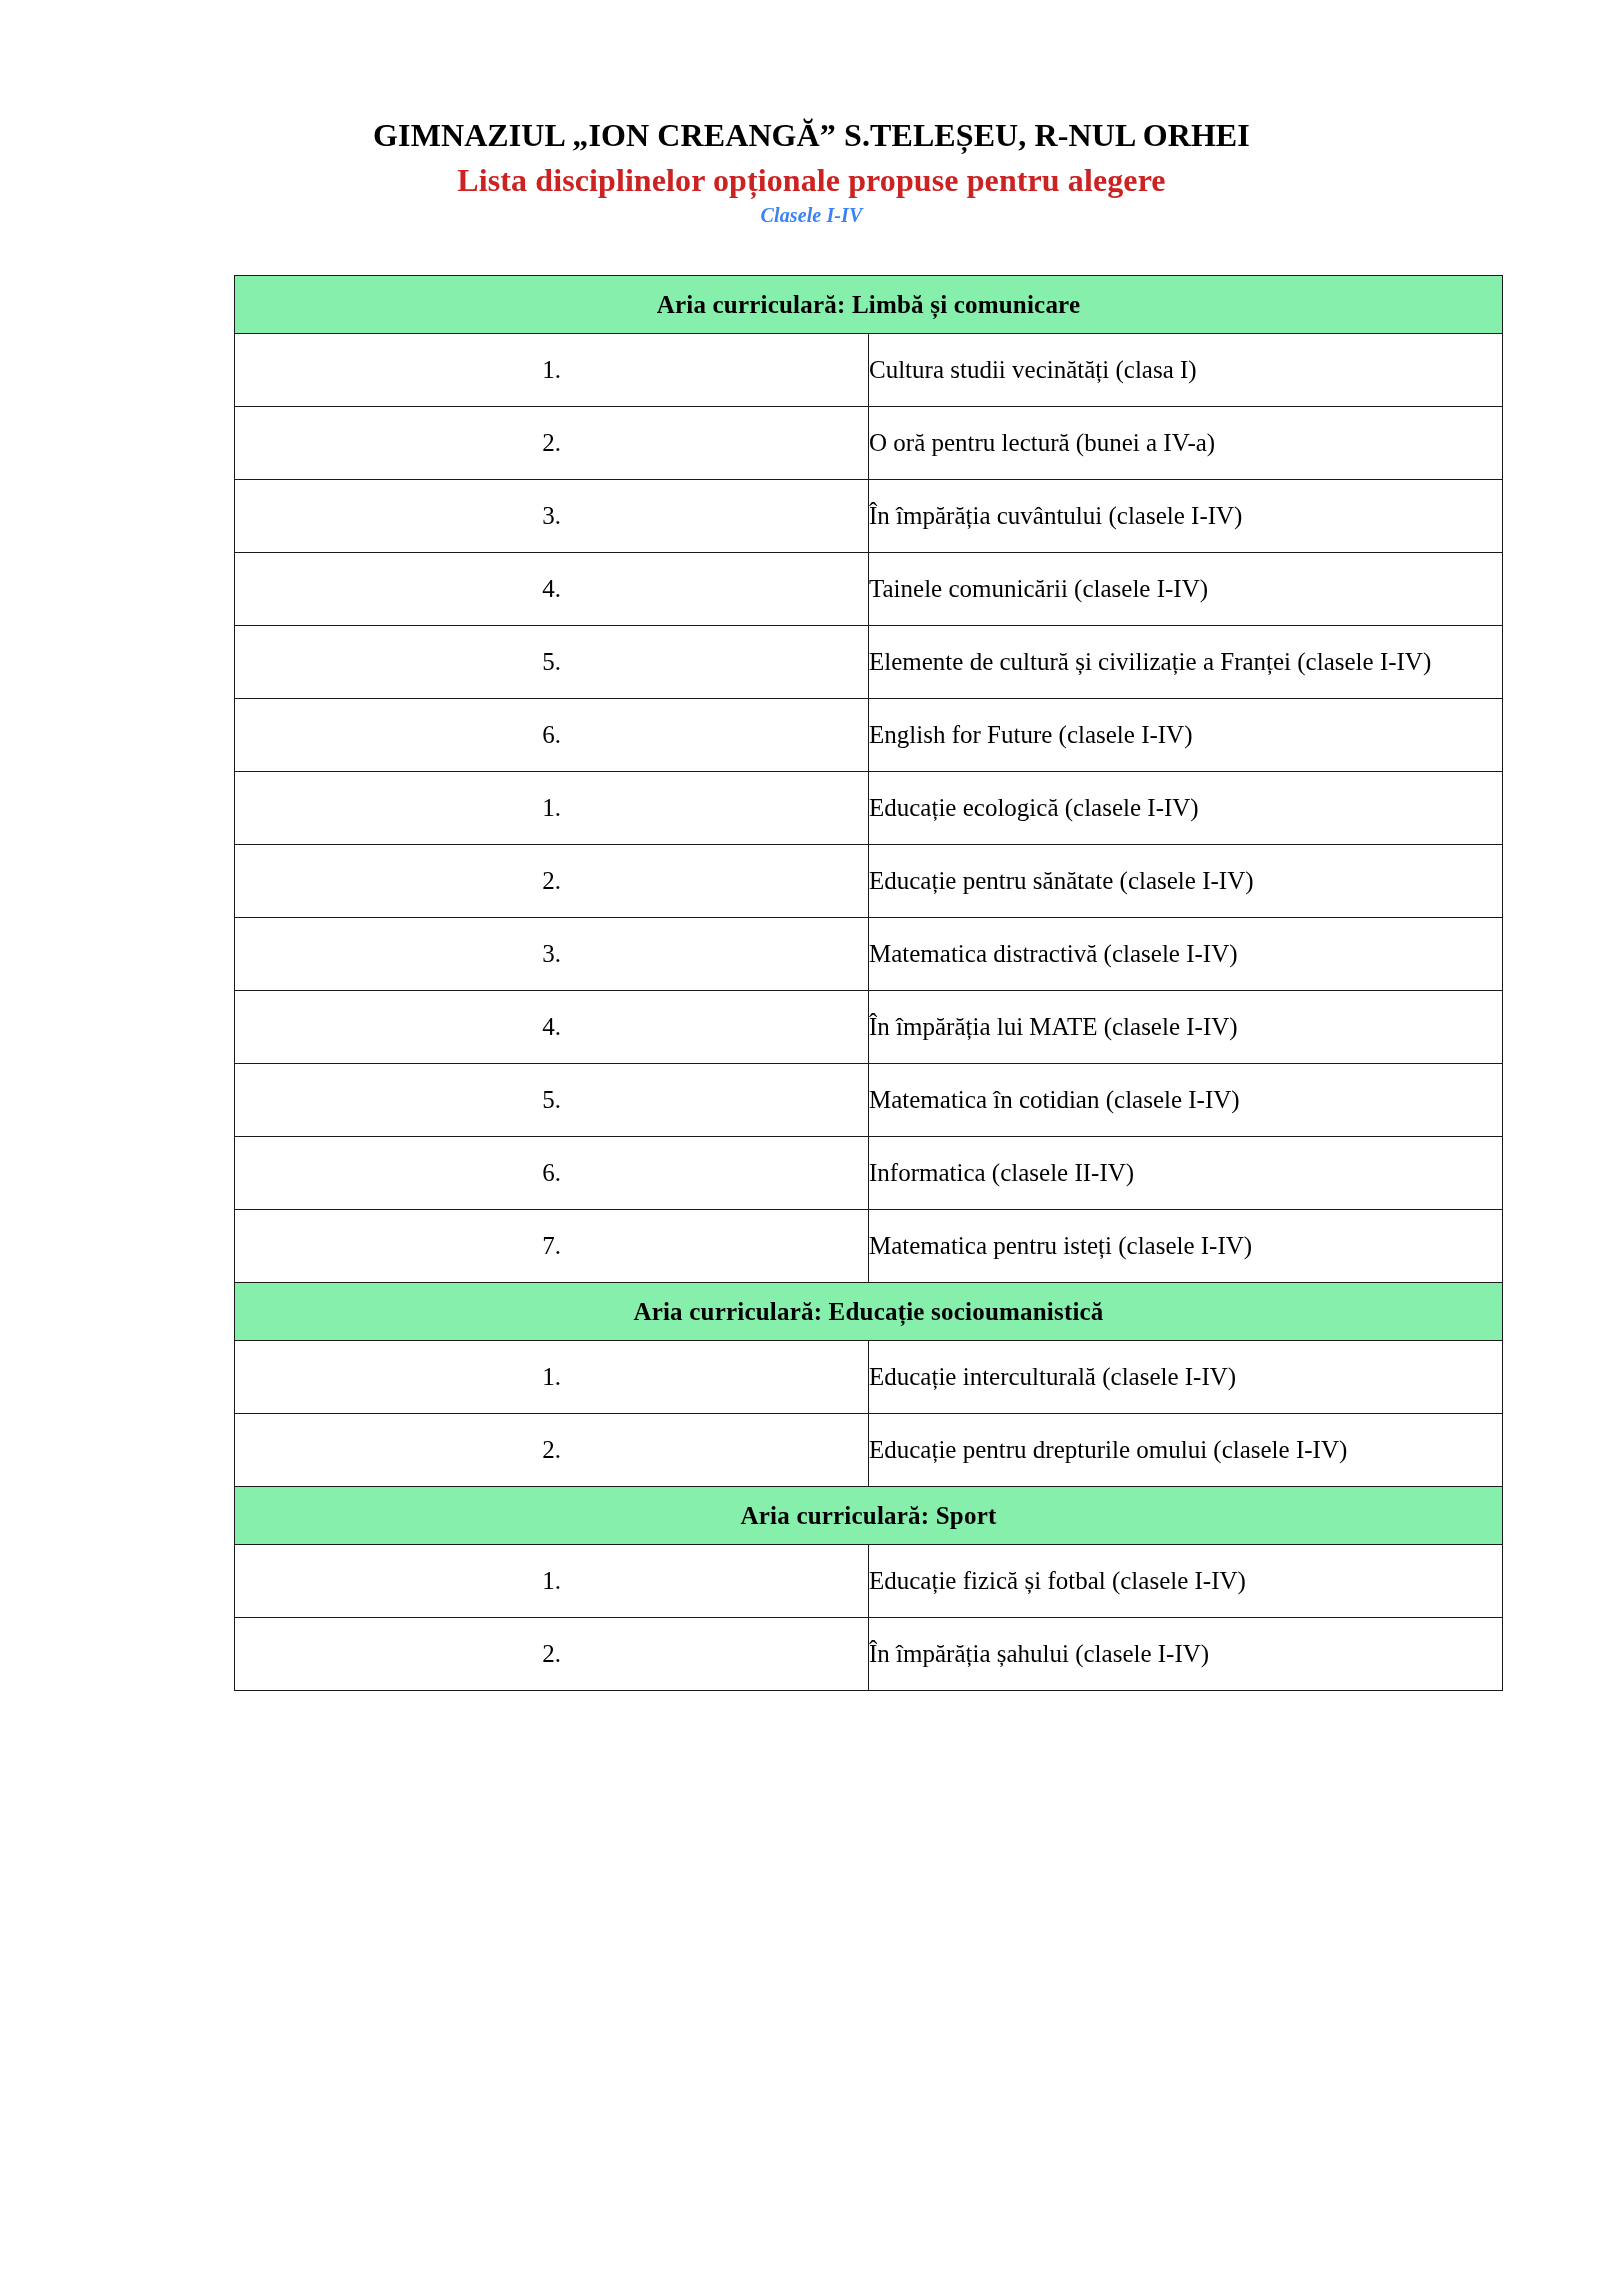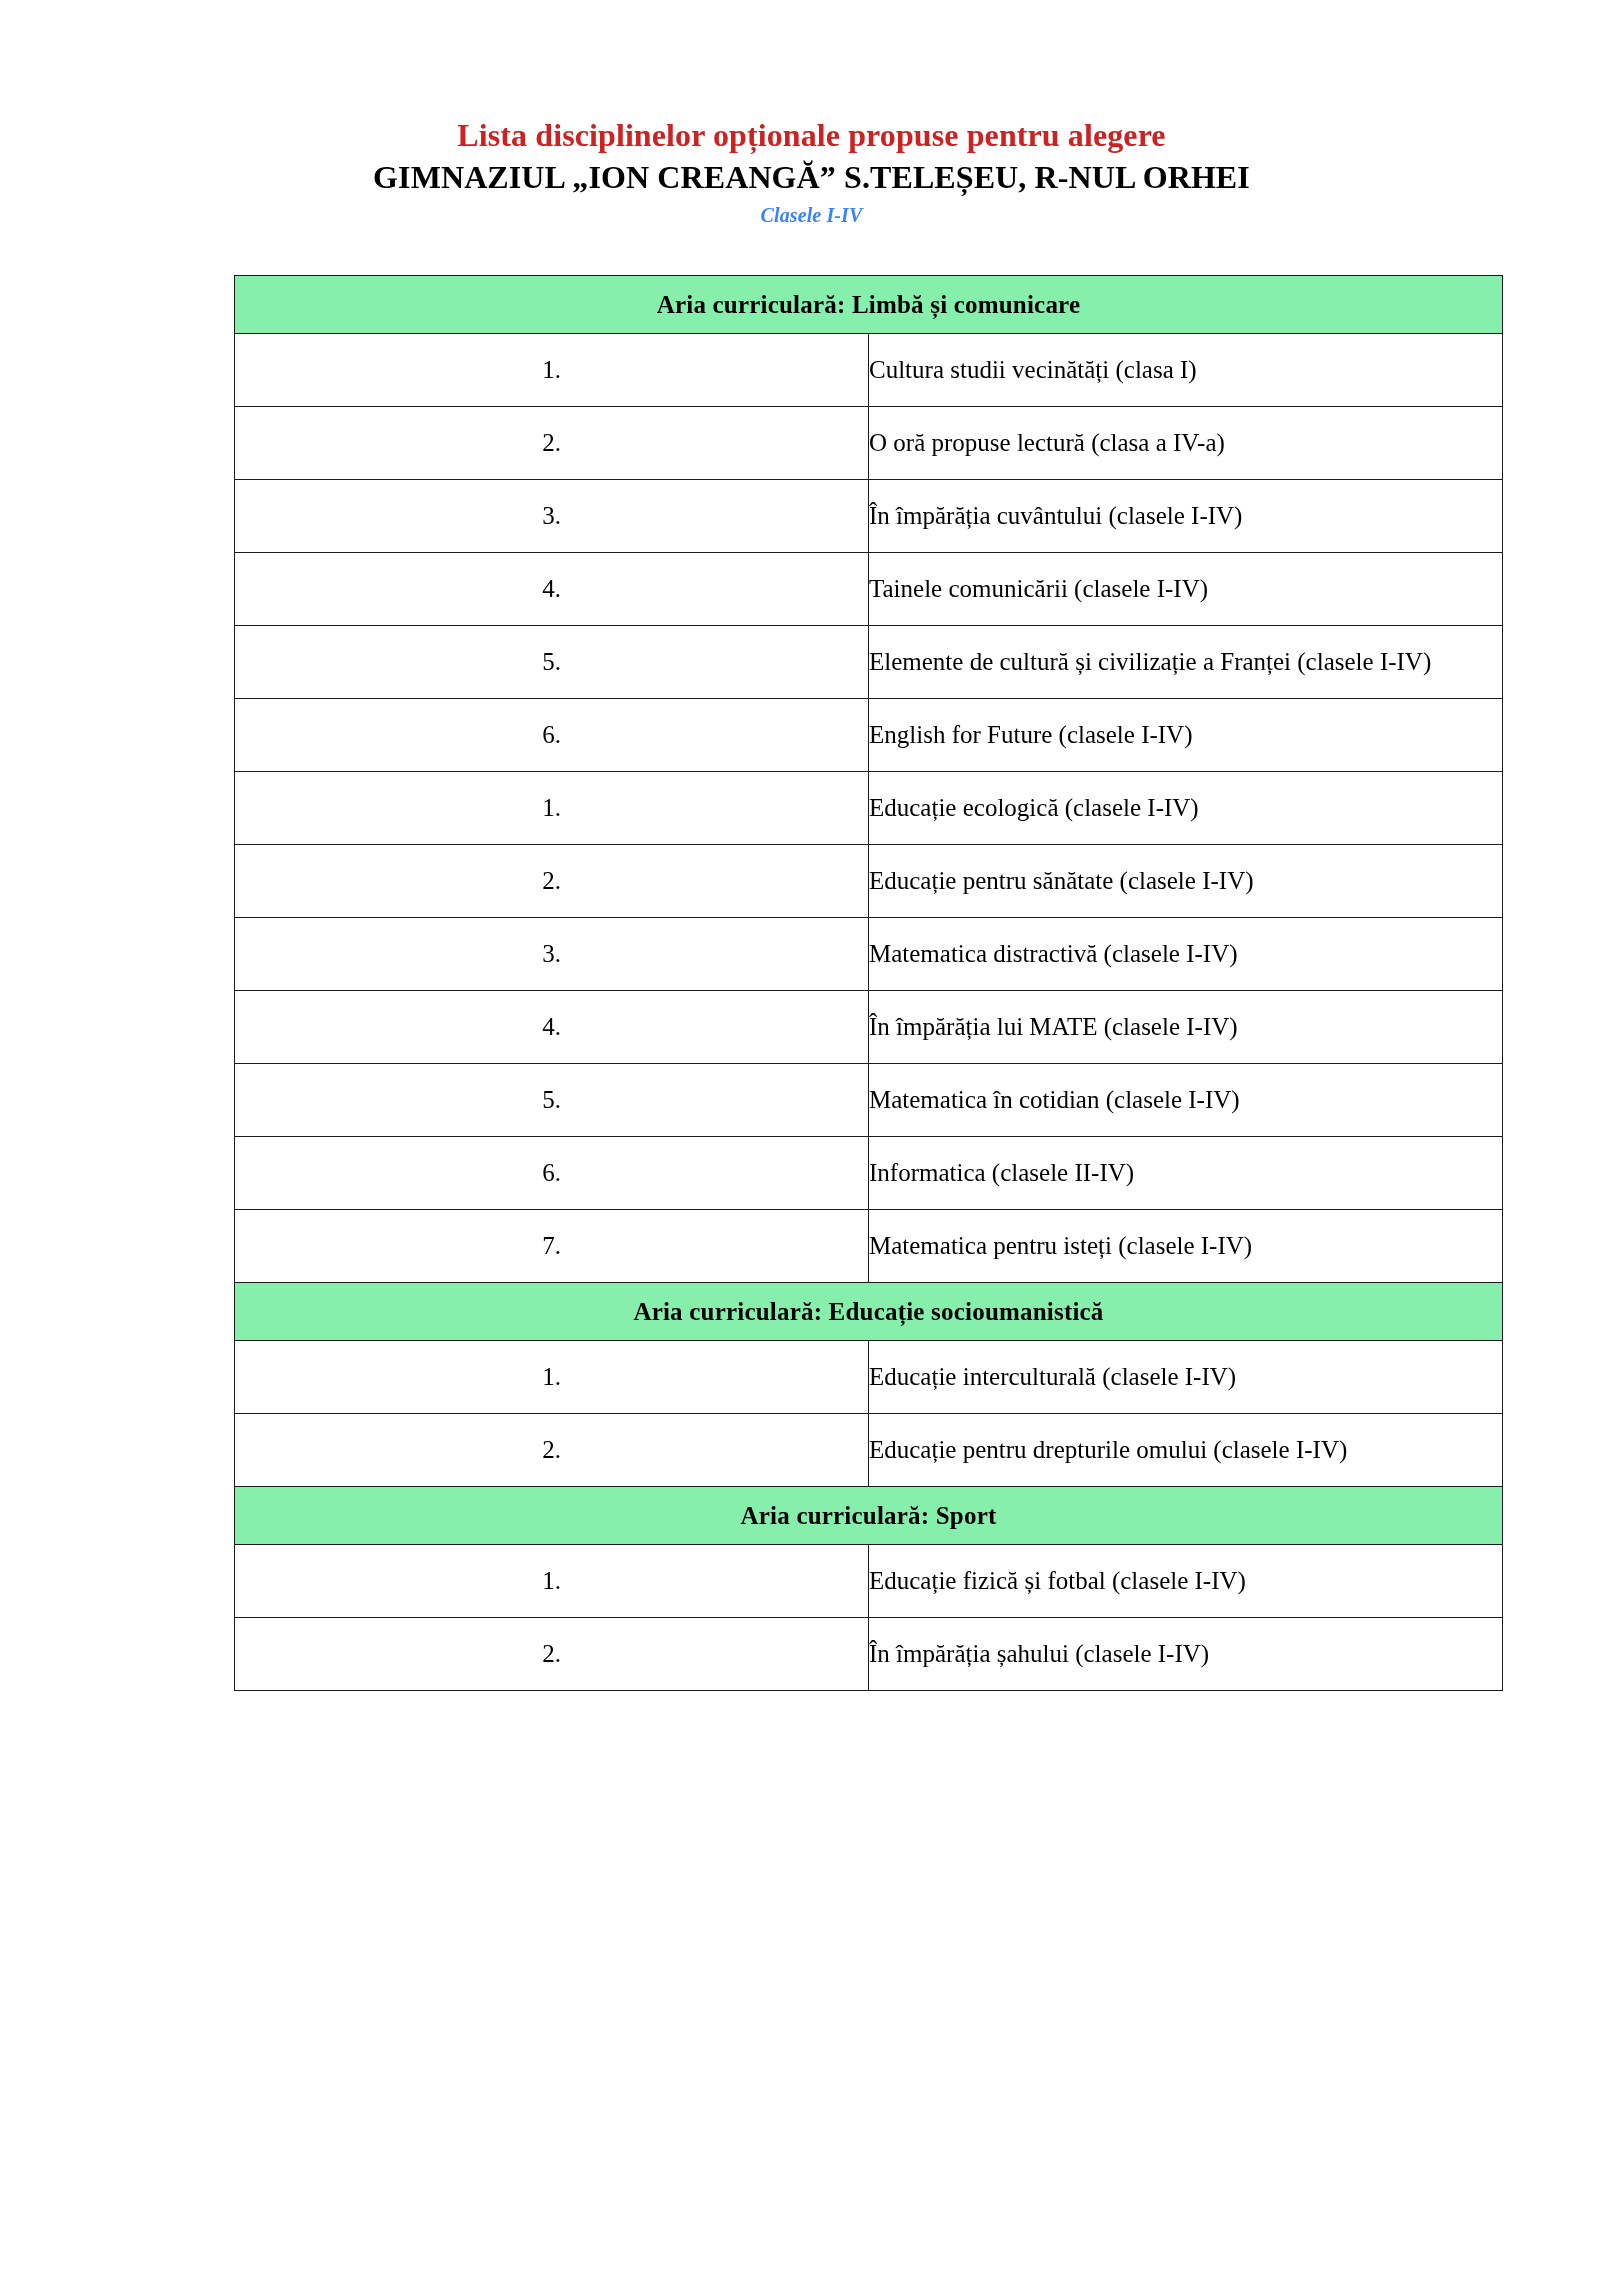--- a/index.html
+++ b/index.html
@@ -99,38 +99,38 @@
     padding-left: 18px;
     white-space: nowrap;
   }
 </style>
 </head>
 <body>
 
 <div class="page">
 
   <div class="heading">
+    <div class="line title-school">GIMNAZIUL „ION CREANGĂ” S.TELEȘEU, R-NUL ORHEI</div>
     <div class="line title-list">Lista disciplinelor opționale propuse pentru alegere</div>
-    <div class="line title-school">GIMNAZIUL „ION CREANGĂ” S.TELEȘEU, R-NUL ORHEI</div>
     <div class="line title-classes">Clasele I-IV</div>
   </div>
 
   <div class="table-wrap">
     <table class="opt-table">
       <tbody>
           <tr>
             <td class="section-header" colspan="2">Aria curriculară: Limbă și comunicare</td>
           </tr>
           <tr>
             <td class="num-cell">1.</td>
             <td class="name-cell">Cultura studii vecinătăți (clasa I)</td>
           </tr>
           <tr>
             <td class="num-cell">2.</td>
-            <td class="name-cell">O oră propuse lectură (clasa a IV-a)</td>
+            <td class="name-cell">O oră pentru lectură (bunei a IV-a)</td>
           </tr>
           <tr>
             <td class="num-cell">3.</td>
             <td class="name-cell">În împărăția cuvântului (clasele I-IV)</td>
           </tr>
           <tr>
             <td class="num-cell">4.</td>
             <td class="name-cell">Tainele comunicării (clasele I-IV)</td>
           </tr>
           <tr>

